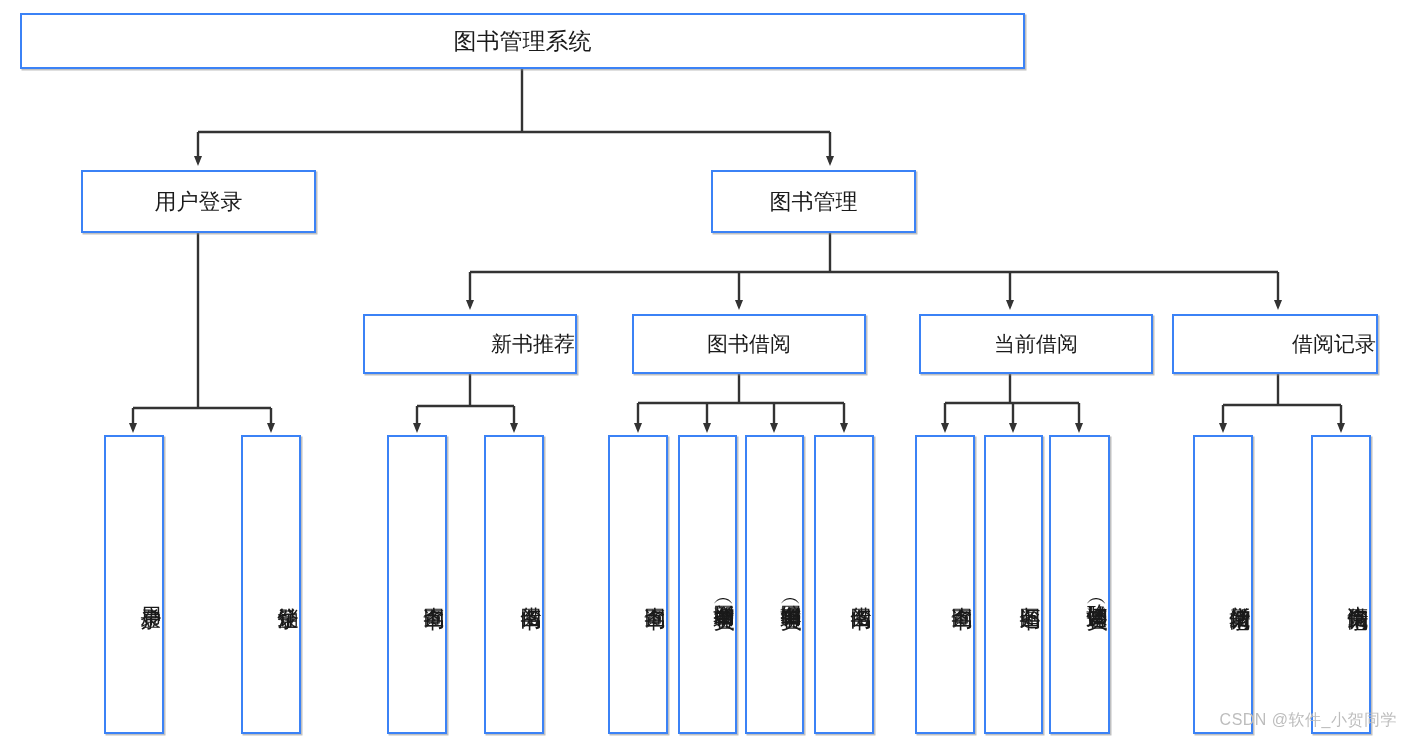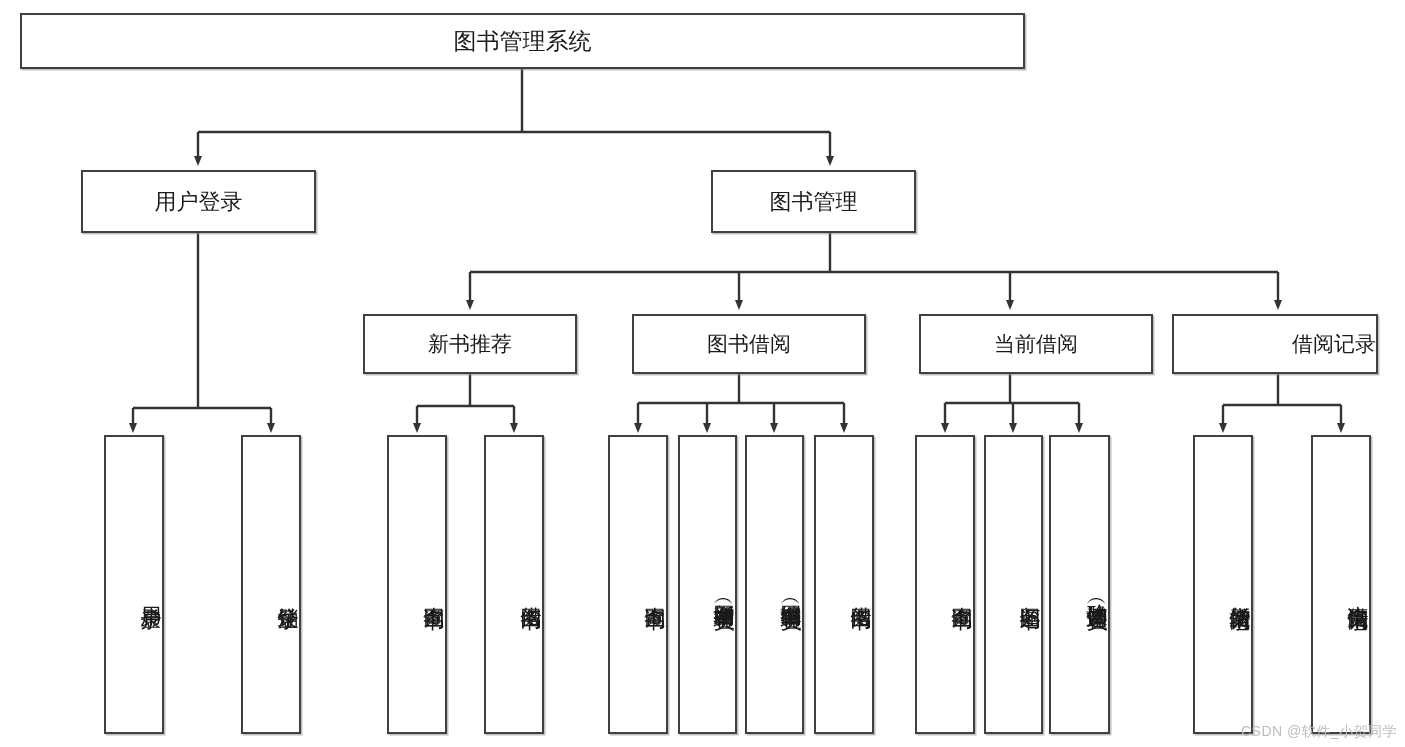--- a/index.html
+++ b/index.html
@@ -13,21 +13,21 @@
   #canvas {
     position: relative;
     width: 1405px;
     height: 747px;
     background: #ffffff;
     overflow: hidden;
   }
   .node {
     position: absolute;
     box-sizing: border-box;
-    border: 2px solid #404040;
+    border: 2px solid #3b82f6;
     background: #ffffff;
     display: flex;
     align-items: center;
     justify-content: center;
     color: #1a1a1a;
     box-shadow: 1.5px 1.5px 0 0 rgba(140,140,140,0.55);
   }
   .node.root {
     font-size: 23px;
   }
@@ -56,22 +56,22 @@
     position: absolute;
     left: 0;
     top: 0;
     width: 1405px;
     height: 747px;
     pointer-events: none;
   }
   .watermark {
     position: absolute;
     right: 8px;
-    bottom: 6px;
-    font-size: 14px;
+    bottom: 16px;
+    font-size: 16px;
     color: #bdbdbd;
     letter-spacing: 0.5px;
     user-select: none;
   }
 </style>
 </head>
 <body>
 
 <div id="canvas">
 
@@ -129,21 +129,21 @@
     <span class="lbl">图书管理系统</span>
   </div>
 
   <div class="node l2" style="left:81px; top:170px; width:235px; height:63px;">
     <span class="lbl">用户登录</span>
   </div>
   <div class="node l2" style="left:711px; top:170px; width:205px; height:63px;">
     <span class="lbl">图书管理</span>
   </div>
 
-  <div class="node l3" style="left:363px; top:314px; width:214px; height:60px;">
+  <div class="node l3" style="left:363px; top:314px; width:214px; height:60px;justify-content:flex-end;">
     <span class="lbl">新书推荐</span>
   </div>
   <div class="node l3" style="left:632px; top:314px; width:234px; height:60px;">
     <span class="lbl">图书借阅</span>
   </div>
   <div class="node l3" style="left:903px; top:314px; width:234px; height:60px;margin-left:16px;">
     <span class="lbl">当前借阅</span>
   </div>
   <div class="node l3" style="left:1172px; top:314px; width:206px; height:60px;justify-content:flex-end;">
     <span class="lbl">借阅记录</span>

